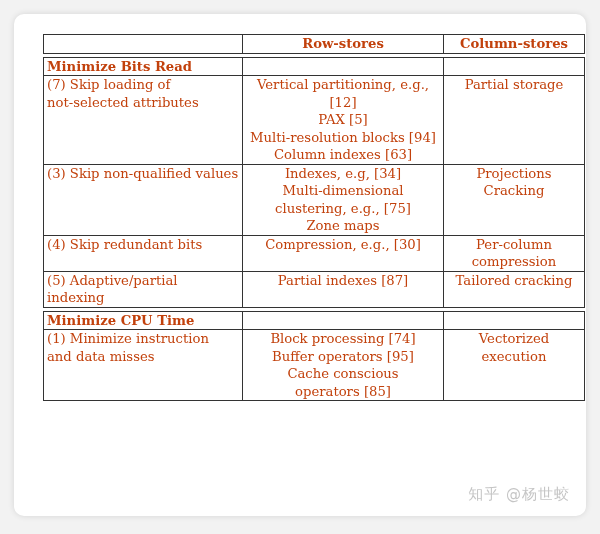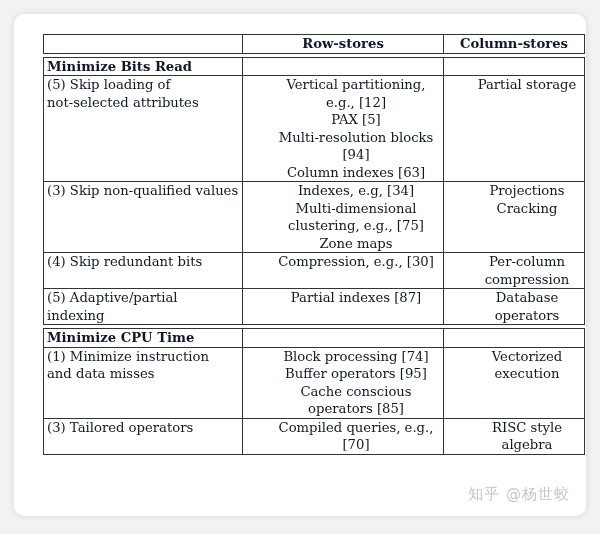--- a/index.html
+++ b/index.html
@@ -19,21 +19,21 @@
       background: #ffffff;
       border-radius: 10px;
       box-shadow: 0 0 6px rgba(0,0,0,0.12);
     }
     .content {
       position: absolute;
       left: 29px;
       top: 20px;
       width: 542px;
       font-family: "DejaVu Serif", "Liberation Serif", serif;
-      color: #0f172a;
+      color: #c2410c;
     }
     table {
       border-collapse: collapse;
       width: 541px;
       font-size: 13.2px;
       line-height: 17.5px;
       table-layout: fixed;
     }
     td {
       border: 1px solid #333;
@@ -41,21 +41,21 @@
       vertical-align: top;
       white-space: pre-line;
     }
     col.c1 { width: 199px; }
     col.c2 { width: 201px; }
     col.c3 { width: 141px; }
     .hdr td { font-weight: bold; text-align: center; height: 17px; }
     .hdr td:first-child { text-align: left; }
     .section td { font-weight: bold; height: 17px; margin-left: 6px; }
     .spacer td { border-left: none; border-right: none; height: 3px; padding: 0; line-height: 3px; font-size: 1px; }
-    .center { text-align: center; padding-left: 29px; }
+    .center { text-align: center; }
     .watermark {
       position: absolute;
       right: 16px;
       bottom: 12px;
       font-family: "DejaVu Sans", sans-serif;
       font-size: 15px;
       color: rgba(150,150,150,0.55);
       letter-spacing: 1px;
     }
   </style>
@@ -79,21 +79,21 @@
       <tr class="spacer">
             <td colspan="3"></td>
           </tr>
 
       <tr class="section">
         <td>Minimize Bits Read</td>
         <td></td>
         <td></td>
       </tr>
       <tr>
-        <td>(5) Skip loading of
+        <td>(7) Skip loading of
 not-selected attributes</td>
         <td class="center">Vertical partitioning, e.g., [12]
 PAX [5]
 Multi-resolution blocks [94]
 Column indexes [63]</td>
         <td class="center">Partial storage</td>
       </tr>
       <tr>
         <td>(3) Skip non-qualified values</td>
         <td class="center">Indexes, e.g, [34]
@@ -105,43 +105,38 @@
       </tr>
       <tr>
         <td style="height:35px">(4) Skip redundant bits</td>
         <td class="center">Compression, e.g., [30]</td>
         <td class="center">Per-column
 compression</td>
       </tr>
       <tr>
         <td style="height:35px">(5) Adaptive/partial indexing</td>
         <td class="center">Partial indexes [87]</td>
-        <td class="center">Database operators</td>
+        <td class="center">Tailored cracking</td>
       </tr>
       <tr class="spacer">
             <td colspan="3"></td>
           </tr>
 
       <tr class="section">
         <td>Minimize CPU Time</td>
         <td></td>
         <td></td>
       </tr>
       <tr>
         <td>(1) Minimize instruction
 and data misses</td>
         <td class="center">Block processing [74]
 Buffer operators [95]
 Cache conscious
 operators [85]</td>
         <td class="center">Vectorized execution</td>
       </tr>
-      <tr>
-        <td>(3) Tailored operators</td>
-        <td class="center">Compiled queries, e.g., [70]</td>
-        <td class="center">RISC style algebra</td>
-      </tr>
     </tbody>
       </table>
 
   </div>
   <div class="watermark">知乎 @杨世蛟</div>
 </div>
 
 </body></html>

